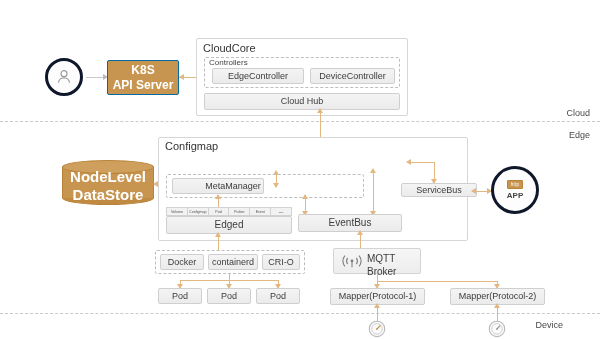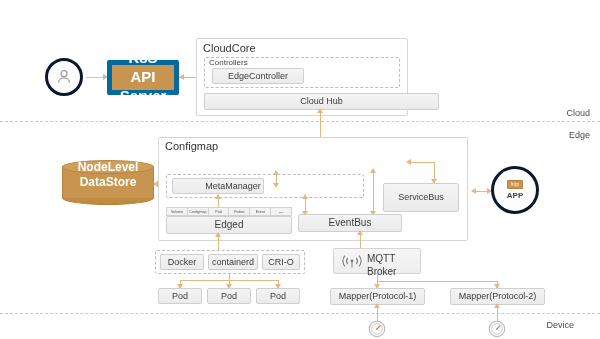--- a/index.html
+++ b/index.html
@@ -48,33 +48,33 @@
   .smalltitle{
     position:absolute;
     font-size:8px;
     color:#444;
   }
 
   
   .gold{
     position:absolute;
     background:#c79550;
-    border:5px solid #0369a1;
+    border:1px solid #0369a1;
     border-radius:2px;
     color:#ffffff;
     display:flex;align-items:center;justify-content:center;
-    font-size:15px;font-weight:bold;
+    font-size:12px;font-weight:bold;
     text-align:center;line-height:1.25;
     box-sizing:border-box;
   }
   .cyl{
     position:absolute;
-    color:#fff;font-size:12px;font-weight:bold;
+    color:#fff;font-size:15px;font-weight:bold;
     text-align:center;line-height:1.25;
-    display:flex;align-items:flex-start;justify-content:center;
+    display:flex;align-items:flex-end;justify-content:center;
   }
   .cyl .body{
     position:absolute;left:0;right:0;top:7px;bottom:7px;
     background:#c79550;border-left:1px solid #b98337;border-right:1px solid #b98337;
   }
   .cyl .top{
     position:absolute;left:0;right:0;top:0;height:14px;
     background:#cf9f5e;border:1px solid #b98337;border-radius:50%/50%;
     box-sizing:border-box;
   }
@@ -149,21 +149,21 @@
 </head>
 <body>
 
 <div id="stage">
 
   <div class="zoneline" style="top:121px;"></div>
   <div class="zoneline" style="top:313px;"></div>
 
   <div class="zonelabel" style="left:520px;top:108px;width:70px;">Cloud</div>
   <div class="zonelabel" style="left:520px;top:130px;width:70px;">Edge</div>
-  <div class="zonelabel" style="left:504px;top:320px;width:70px;">Device</div>
+  <div class="zonelabel" style="left:493px;top:320px;width:70px;">Device</div>
 
   <div class="circ" style="left:45px;top:58px;width:38px;height:38px;">
     <svg width="20" height="20" viewBox="0 0 24 24">
       <circle cx="12" cy="8" r="3.6" fill="none" stroke="#9b9b9b" stroke-width="1.4"></circle>
       <path d="M5.5 19c0-3.6 2.9-6 6.5-6s6.5 2.4 6.5 6" fill="none" stroke="#9b9b9b" stroke-width="1.4"></path>
     </svg>
   </div>
 
   <div class="ln lnh gray" style="left:86px;top:77px;width:18px;"></div>
   <div class="ar ar-r g" style="left:103px;top:74px;"></div>
@@ -177,22 +177,23 @@
 
   <div class="ln lnh" style="left:179px;top:77px;width:27px;"></div>
   <div class="ar ar-l" style="left:179px;top:74px;"></div>
 
   <div class="plain" style="left:196px;top:38px;width:212px;height:78px;"></div>
   <div class="grouptitle" style="left:203px;top:42px;">CloudCore</div>
 
   <div class="dashed" style="left:204px;top:57px;width:196px;height:31px;"></div>
   <div class="smalltitle" style="left:209px;top:58px;">Controllers</div>
   <div class="gbox" style="left:212px;top:68px;width:92px;height:16px;">EdgeController</div>
-
-  <div class="gbox" style="left:204px;top:93px;width:235px;height:17px;">Cloud Hub</div>
+  <div class="gbox" style="left:310px;top:68px;width:85px;height:16px;">DeviceController</div>
+
+  <div class="gbox" style="left:204px;top:93px;width:196px;height:17px;">Cloud Hub</div>
 
   <div class="ln lnv" style="left:320px;top:110px;height:45px;"></div>
   <div class="ar ar-u" style="left:317px;top:108px;"></div>
   <div class="ar ar-d" style="left:317px;top:151px;"></div>
 
   <div class="cyl" style="left:62px;top:160px;width:92px;height:45px;">
     <div class="bot"></div>
     <div class="body"></div>
     <div class="top"></div>
     <div class="lbl">
@@ -239,21 +240,21 @@
 
   <div class="gbox" style="left:298px;top:214px;width:104px;height:18px;font-size:10px;">EventBus</div>
 
   <div class="gbox" style="left:166px;top:216px;width:126px;height:18px;font-size:10px;">Edged</div>
 
   <div class="ln lnh" style="left:411px;top:162px;width:23px;"></div>
   <div class="ar ar-l" style="left:406px;top:159px;"></div>
   <div class="ln lnv" style="left:434px;top:162px;height:19px;"></div>
   <div class="ar ar-d" style="left:431px;top:179px;"></div>
 
-  <div class="gbox" style="left:383px;top:183px;width:76px;height:29px;">ServiceBus</div>
+  <div class="gbox" style="left:401px;top:183px;width:76px;height:14px;">ServiceBus</div>
 
   <div class="ln lnh" style="left:472px;top:191px;width:20px;"></div>
   <div class="ar ar-l" style="left:471px;top:188px;"></div>
   <div class="ar ar-r" style="left:487px;top:188px;"></div>
 
   <div class="circ" style="left:491px;top:166px;width:48px;height:48px;">
     <div class="badge">http</div>
     <div class="apptext">APP</div>
   </div>
 

